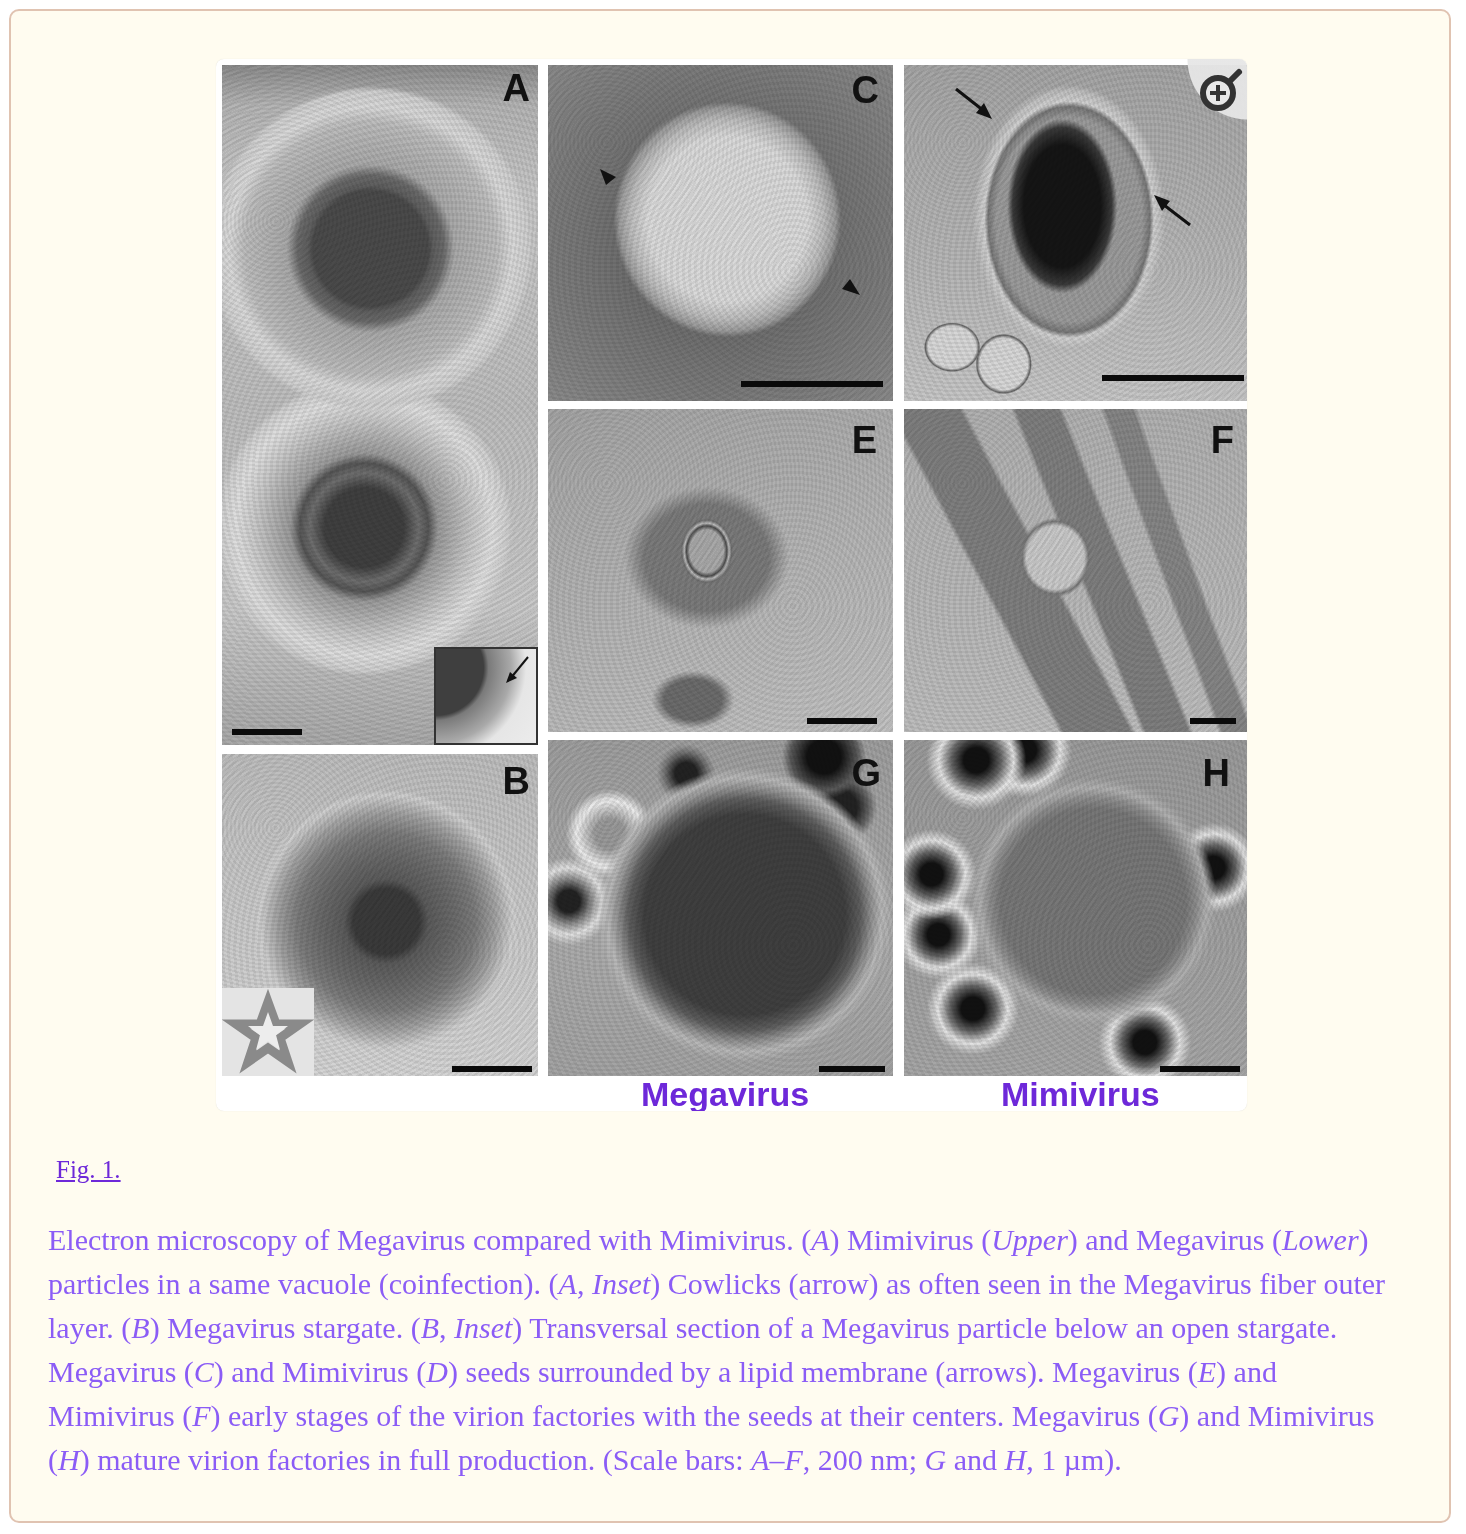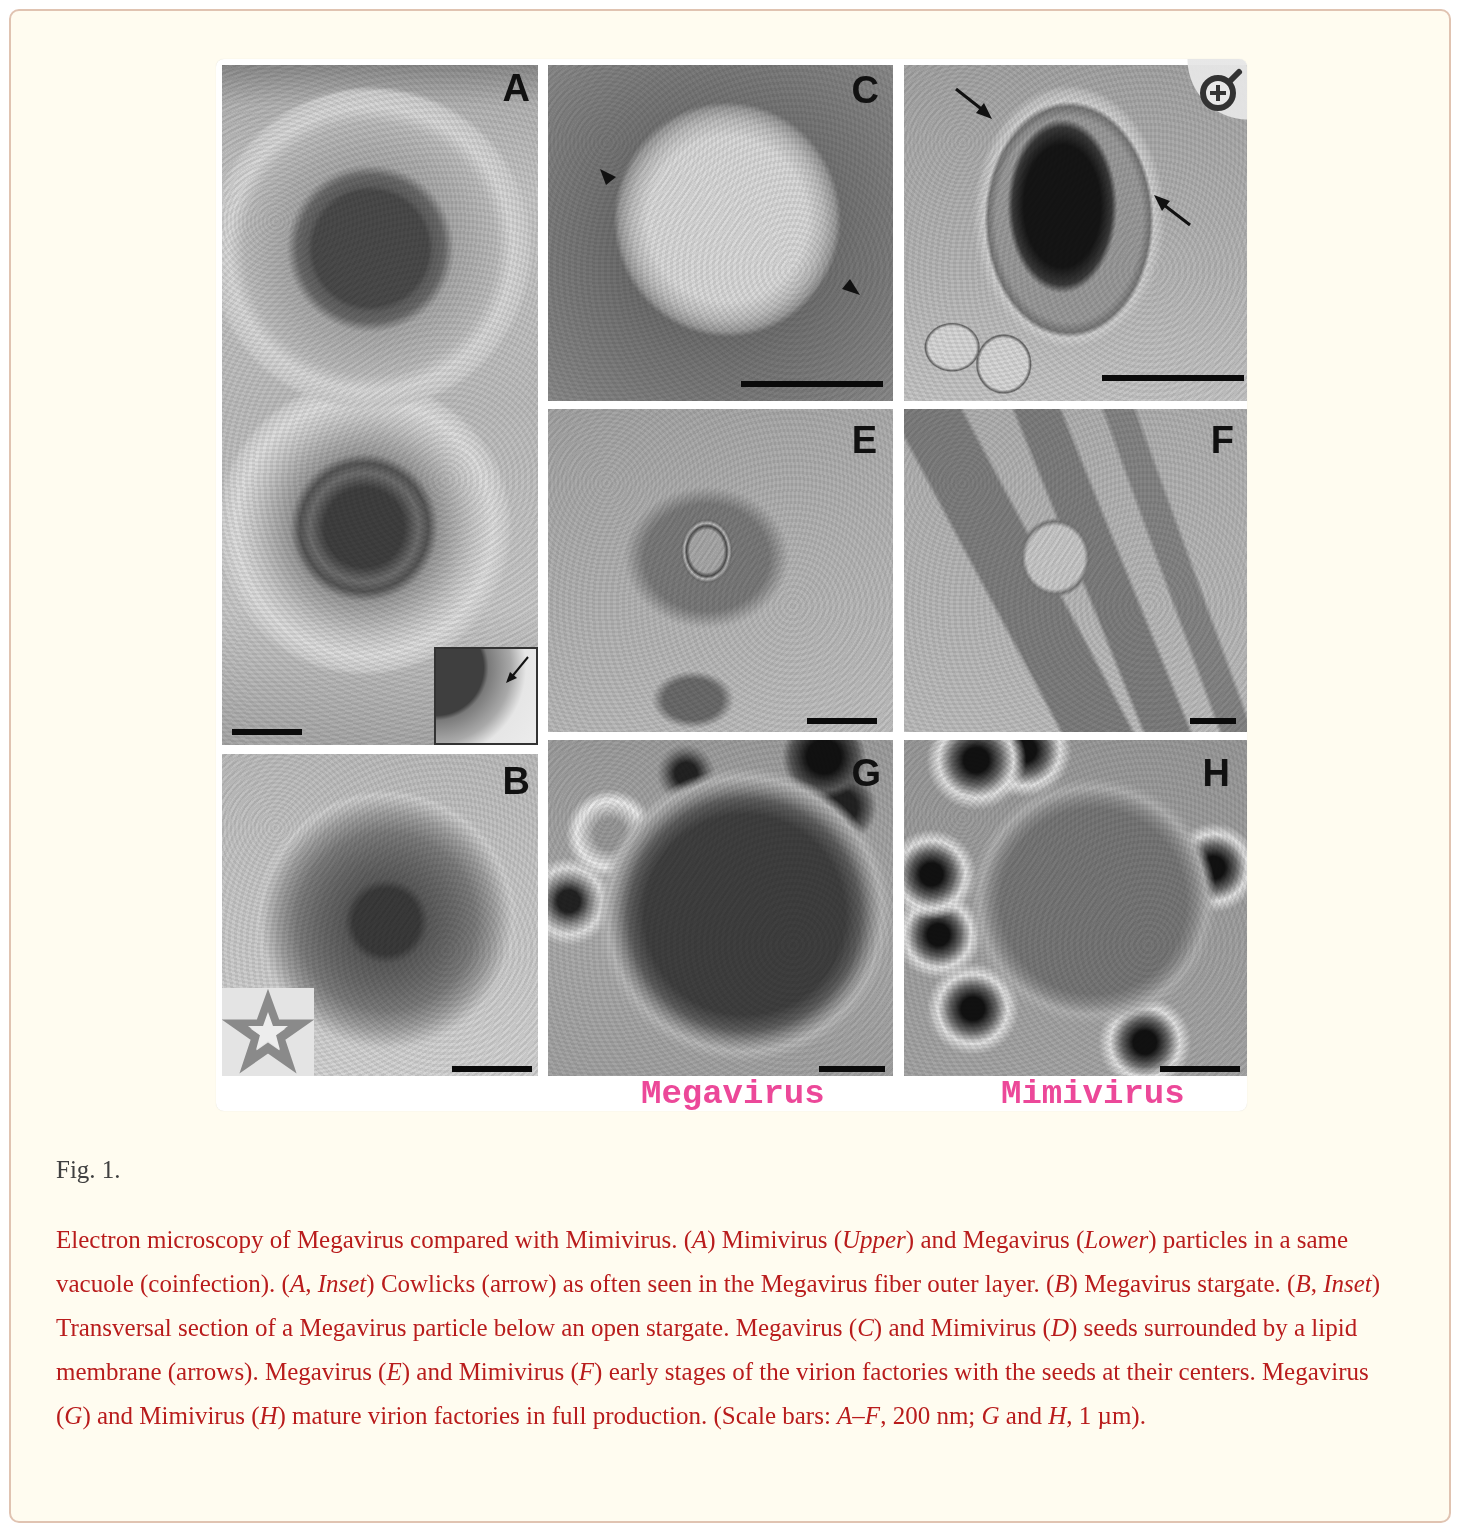--- a/index.html
+++ b/index.html
@@ -20,36 +20,36 @@
     }
     .scale-bar { position: absolute; height: 6px; background: #0a0a0a; }
     .noise {
       position: absolute; inset: 0;
       background-image:
         repeating-radial-gradient(circle at 17% 23%, rgba(0,0,0,0.06) 0 2px, rgba(255,255,255,0.05) 2px 4px),
         repeating-radial-gradient(circle at 71% 61%, rgba(0,0,0,0.05) 0 3px, rgba(255,255,255,0.04) 3px 6px);
       mix-blend-mode: multiply;
     }
     .strain-label {
-      position: absolute; font-family: Liberation Mono, monospace; font-weight: bold;
-      font-size: 34px; color: #ec4899; top: 1060px;
+      position: absolute; font-family: Liberation Sans, sans-serif; font-weight: bold;
+      font-size: 34px; color: #6d28d9; top: 1060px;
     }
     .zoom-btn {
       position: absolute; left: 970px; top: 0px; width: 62px; height: 68px;
       background: radial-gradient(circle at 100% 0%, rgba(230,230,230,0.95) 0 60px, transparent 61px);
       cursor: pointer;
     }
     .zoom-btn svg { position: absolute; left: 12px; top: 8px; }
     .fig-link {
-      position: absolute; left: 45px; top: 1145px; font-size: 25px; color: #404040;
-      cursor: pointer;
+      position: absolute; left: 45px; top: 1145px; font-size: 25px; color: #6d28d9;
+      text-decoration: underline; cursor: pointer;
     }
     .caption {
-      position: absolute; left: 45px; top: 1207px; width: 1345px; font-size: 25px;
-      line-height: 44px; color: #b91c1c; margin: 0;
+      position: absolute; left: 37px; top: 1207px; width: 1345px; font-size: 30px;
+      line-height: 44px; color: #8b5cf6; margin: 0;
     }
     .caption i { font-style: italic; }
   </style>
 </head>
 <body>
 
 <div class="outer">
 
   <div class="figure-frame">
 

